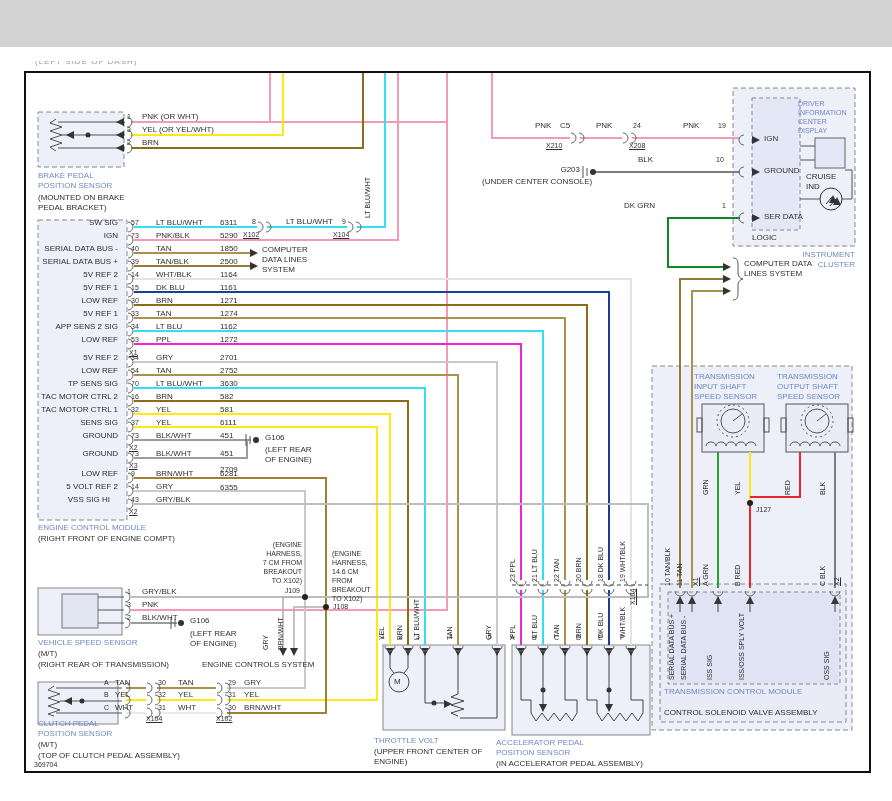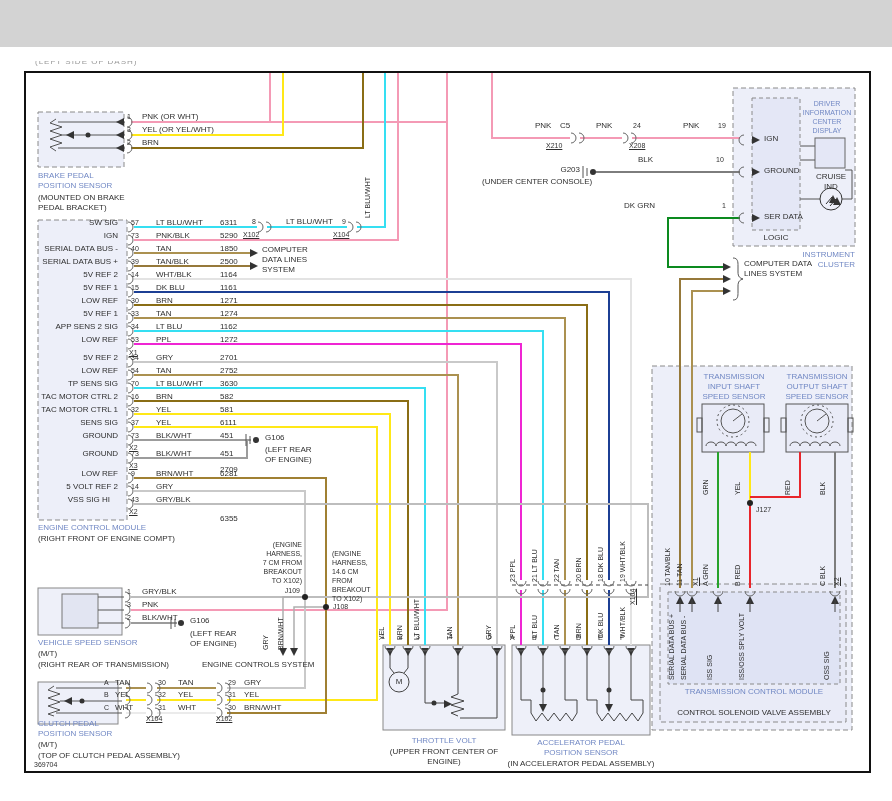--- a/index.html
+++ b/index.html
@@ -6,21 +6,21 @@
   #stage{position:relative;width:892px;height:801px;background:#fff;overflow:hidden;
          font-family:"Liberation Sans",sans-serif;}
   #titlebar{position:absolute;left:0;top:0;width:892px;height:47px;background:#d3d3d3;}
   #titletext{position:absolute;left:0;top:13px;width:892px;text-align:center;
              font-size:17px;color:#2b2b2b;}
   svg{position:absolute;left:0;top:0;}
   .t{position:absolute;font-size:8px;line-height:10px;color:#2f2f2f;white-space:pre-line;}
   .s7{font-size:7px;line-height:9px;}
   .b{color:#7188c4;}
   .r{text-align:right;}
-  .c{text-align:center;}
+  .c{}
   .u{text-decoration:underline;}
   .vt{position:absolute;font-size:7px;line-height:9px;height:9px;color:#2f2f2f;
       transform:rotate(-90deg);transform-origin:0 100%;white-space:nowrap;}
   .clip{position:absolute;left:35px;top:61px;height:7px;overflow:hidden;color:#9a9a9a;}
   .clip div{margin-top:-4px;font-size:8px;letter-spacing:1px;}
 </style>
 </head>
 <body>
 
 <div id="stage">
@@ -382,21 +382,21 @@
   <div class="t" style="left:220px;top:353px">2701</div>
   <div class="t" style="left:220px;top:366px">2752</div>
   <div class="t" style="left:220px;top:379px">3630</div>
   <div class="t" style="left:220px;top:392px">582</div>
   <div class="t" style="left:220px;top:405px">581</div>
   <div class="t" style="left:220px;top:418px">6111</div>
   <div class="t" style="left:220px;top:431px">451</div>
   <div class="t" style="left:220px;top:449px">451</div>
   <div class="t" style="left:220px;top:469px">6281</div>
   <div class="t" style="left:220px;top:465px">2709</div>
-  <div class="t" style="left:220px;top:514px">6355</div>
+  <div class="t" style="left:220px;top:483px">6355</div>
 
   <div class="t s7 u" style="left:129px;top:348px">X1</div>
   <div class="t s7 u" style="left:129px;top:443px">X2</div>
   <div class="t s7 u" style="left:129px;top:461px">X3</div>
   <div class="t s7 u" style="left:129px;top:507px">X2</div>
   <div class="t b" style="left:38px;top:523px">ENGINE CONTROL MODULE</div>
   <div class="t" style="left:38px;top:534px">(RIGHT FRONT OF ENGINE COMPT)</div>
 
   <div class="t s7" style="left:252px;top:217px">8</div>
   <div class="t s7 u" style="left:243px;top:230px">X102</div>

